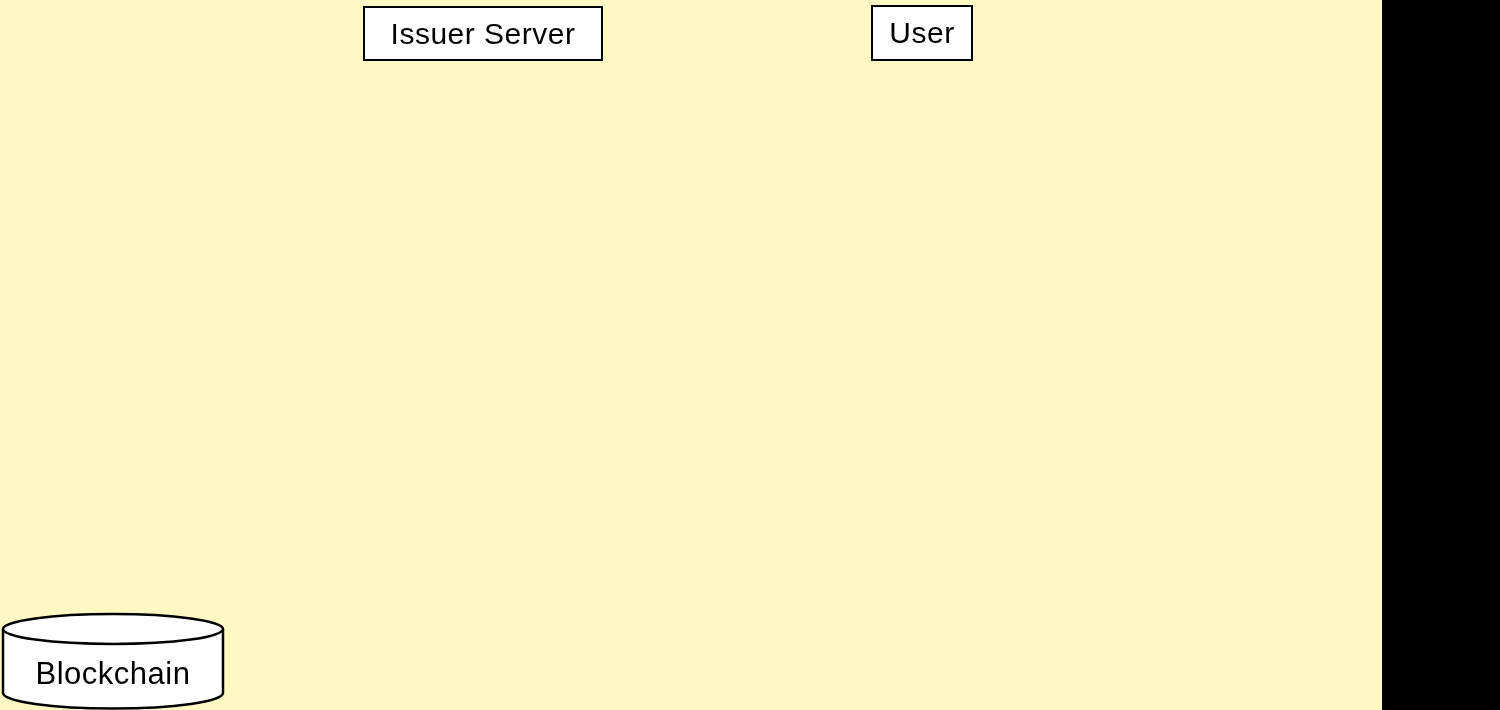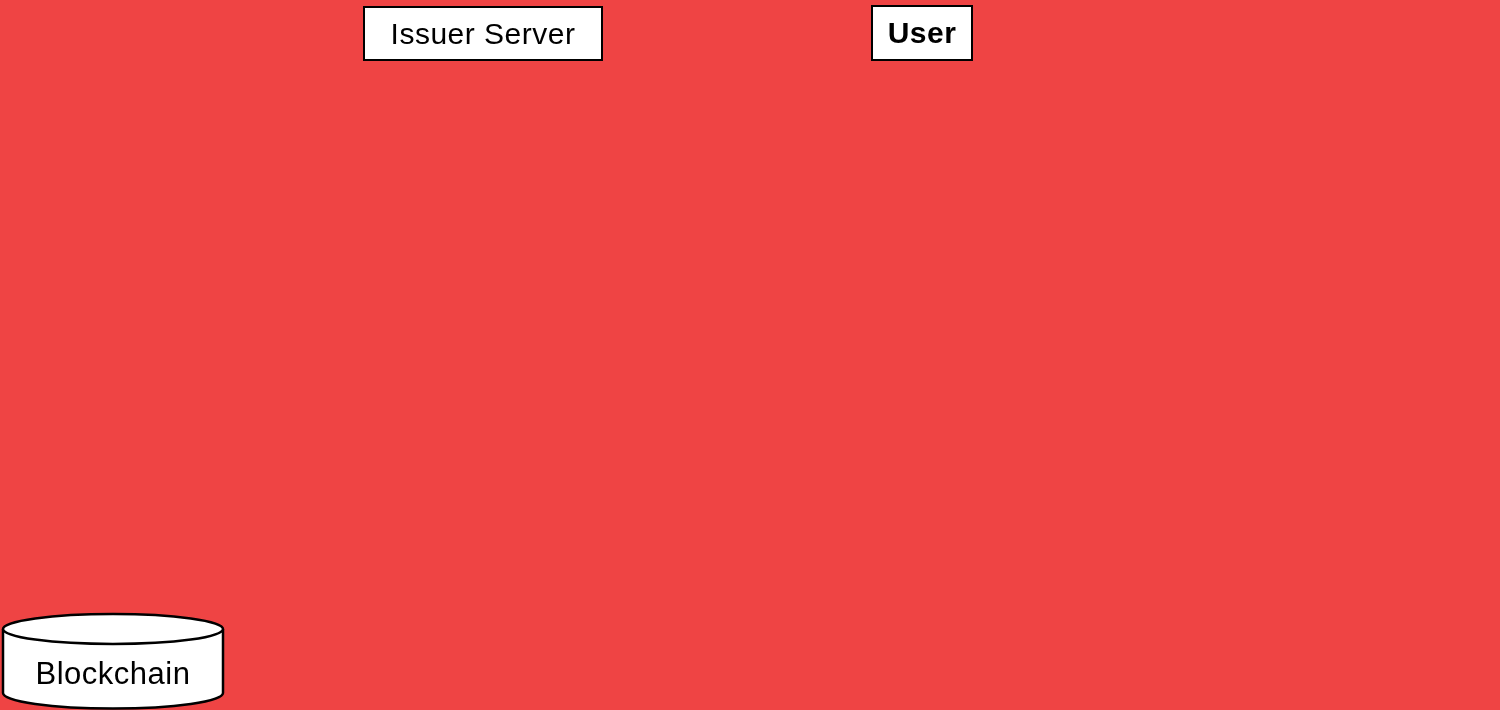--- a/index.html
+++ b/index.html
@@ -2,41 +2,41 @@
 <html><head>
 <meta charset="utf-8">
 <style>
   html, body {
     margin: 0;
     padding: 0;
     background: #000000;
   }
   .canvas {
     position: relative;
-    width: 1500px;
+    width: 1382px;
     height: 710px;
-    background: #ef4444;
+    background: #fef9c3;
     overflow: hidden;
     font-family: "Liberation Sans", "DejaVu Sans", sans-serif;
   }
   .participant-box {
     position: absolute;
     box-sizing: border-box;
     background: #ffffff;
     border: 2px solid #000000;
     color: #000000;
     display: flex;
     align-items: center;
     justify-content: center;
     font-size: 30px;
     letter-spacing: 0.5px;
     white-space: nowrap;
   }
   .participant-issuer  { left: 363px;  top: 6px; width: 240px; height: 55px; }
-  .participant-user    { left: 871px;  top: 5px; width: 102px; height: 56px; font-weight: bold; }
+  .participant-user    { left: 871px;  top: 5px; width: 102px; height: 56px; }
   .participant-holder  { left: 1238px; top: 6px; width: 255px; height: 55px; }
   .database-cylinder {
     position: absolute;
     left: 1px;
     top: 612px;
     width: 224px;
     height: 98px;
     text-decoration: underline;
   }
   .database-cylinder svg {

